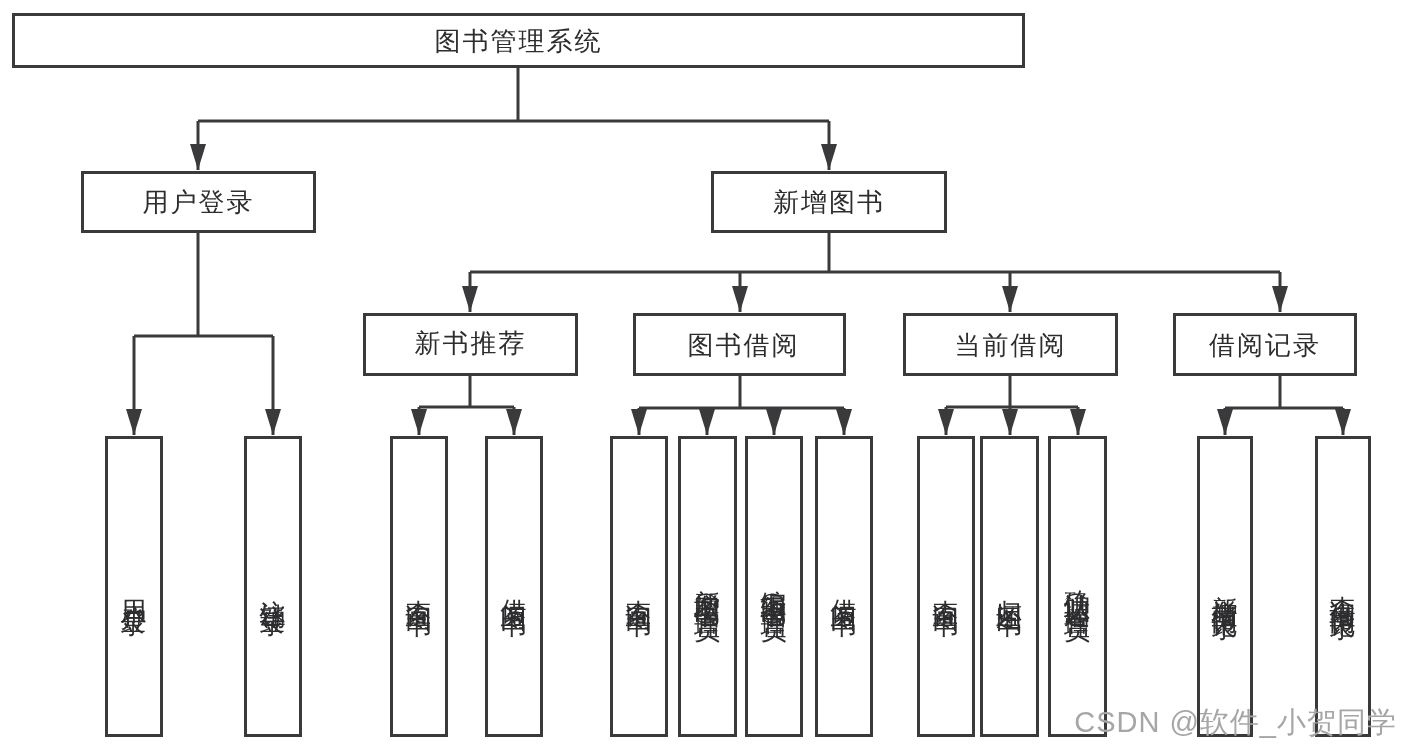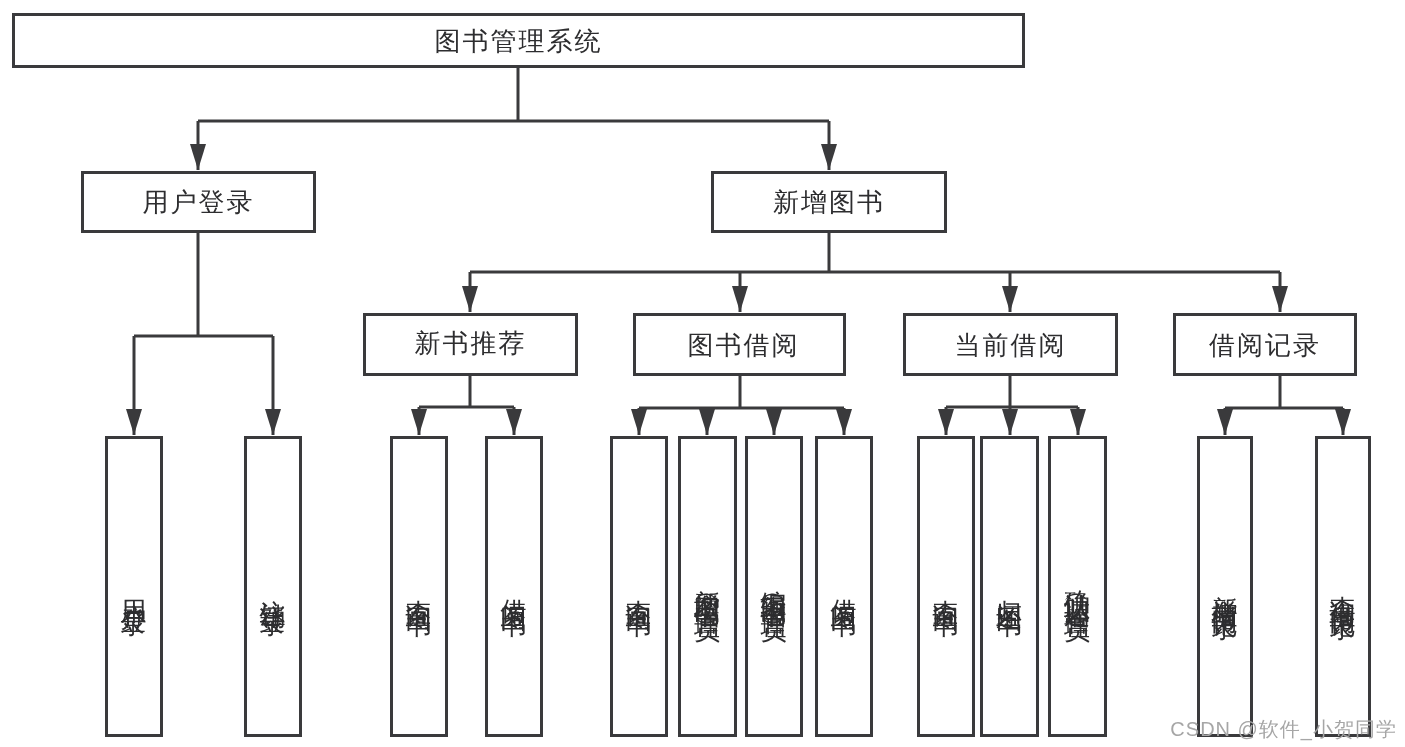--- a/index.html
+++ b/index.html
@@ -57,21 +57,21 @@
     writing-mode: vertical-rl;
     text-orientation: mixed;
     letter-spacing: 4px;
     white-space: nowrap;
   }
 
   .watermark {
     position: absolute;
     right: 8px;
     bottom: 4px;
-    font-size: 20px;
+    font-size: 29px;
     color: var(--watermark);
     letter-spacing: 1px;
     z-index: 3;
     white-space: nowrap;
   }
 </style>
 </head>
 <body>
 
 <div class="canvas">

